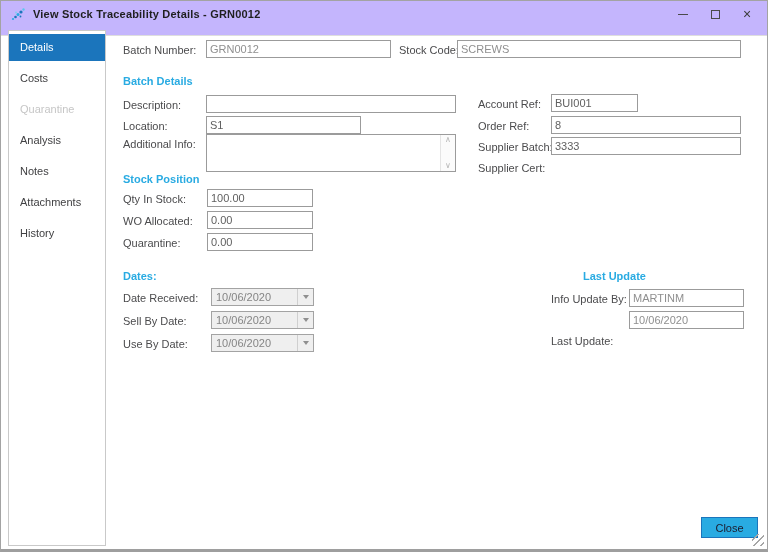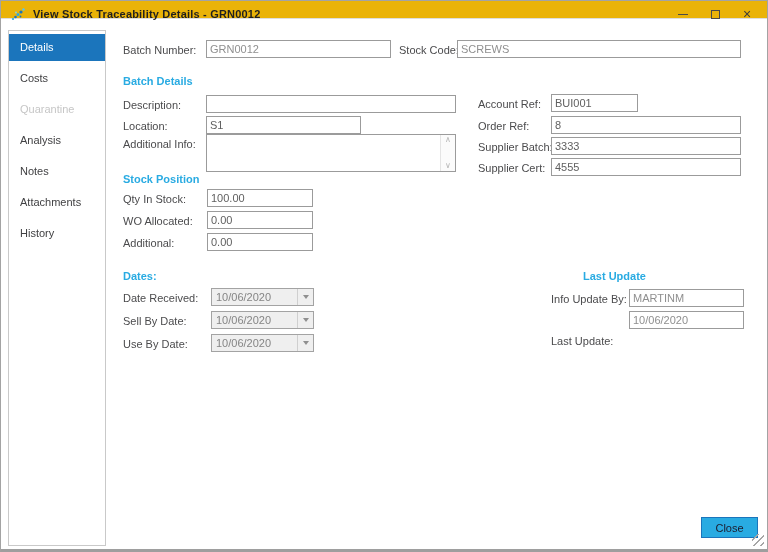--- a/index.html
+++ b/index.html
@@ -7,22 +7,22 @@
   body { font-family:"Liberation Sans", sans-serif; }
 
   .window {
     position:relative; width:768px; height:552px; background:#ffffff;
     border:1px solid #a3a3a3; border-bottom:3px solid #9e9e9e;
     overflow:hidden;
   }
 
   
   .titlebar {
-    position:absolute; left:0; top:0; width:100%; height:18px;
-    background:#eab308; border-bottom:1px solid #dedede;
+    position:absolute; left:0; top:0; width:100%; height:35px;
+    background:#c4b5fd; border-bottom:1px solid #dedede;
   }
   .app-icon { position:absolute; left:9px; top:5px; width:16px; height:16px; }
   .title-text {
     position:absolute; left:32px; top:7px; font-size:11px; font-weight:bold;
     color:#1f1f1f; letter-spacing:.2px;
   }
   .win-controls { position:absolute; right:4px; top:2px; display:flex; }
   .win-btn {
     width:32px; height:22px; display:flex; align-items:center; justify-content:center;
     cursor:default; color:#4a4a4a;
@@ -153,31 +153,30 @@
   <span class="lbl" style="left:477px;top:97px;">Account Ref:</span>
   <input class="inp" style="left: 550px; top: 93px; width: 87px;" value="BUI001">
 
   <span class="lbl" style="left:477px;top:119px;">Order Ref:</span>
   <input class="inp" style="left: 550px; top: 115px; width: 190px;" value="8">
 
   <span class="lbl" style="left:477px;top:140px;">Supplier Batch:</span>
   <input class="inp" style="left: 550px; top: 136px; width: 190px;" value="3333">
 
   <span class="lbl" style="left:477px;top:161px;">Supplier Cert:</span>
-  <input class="inp" style="left: 550px; top: 157px; width: 190px;" value="4555">
 
   <span class="sec" style="left:122px;top:172px;">Stock Position</span>
 
   <span class="lbl" style="left:122px;top:192px;">Qty In Stock:</span>
   <input class="inp" style="left: 206px; top: 188px; width: 106px;" value="100.00">
 
   <span class="lbl" style="left:122px;top:214px;">WO Allocated:</span>
   <input class="inp" style="left: 206px; top: 210px; width: 106px;" value="0.00">
 
-  <span class="lbl" style="left:122px;top:236px;">Additional:</span>
+  <span class="lbl" style="left:122px;top:236px;">Quarantine:</span>
   <input class="inp" style="left: 206px; top: 232px; width: 106px;" value="0.00">
 
   <span class="sec" style="left:122px;top:269px;">Dates:</span>
 
   <span class="lbl" style="left:122px;top:291px;">Date Received:</span>
   <div class="combo" style="left:210px;top:287px;">
     <span class="combo-val">10/06/2020</span>
     <span class="combo-arrow">
         <i class="tri"></i>
       </span>

